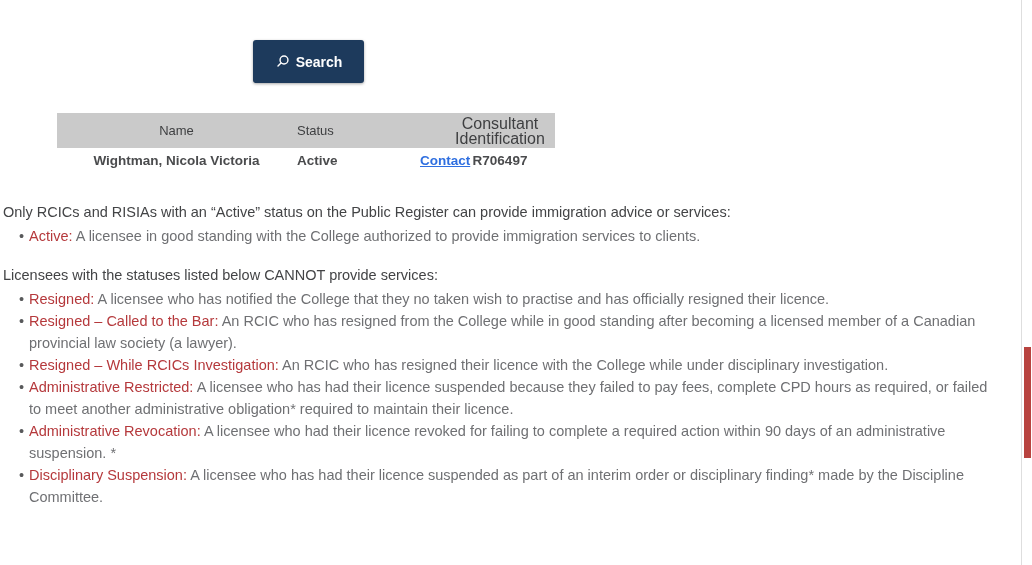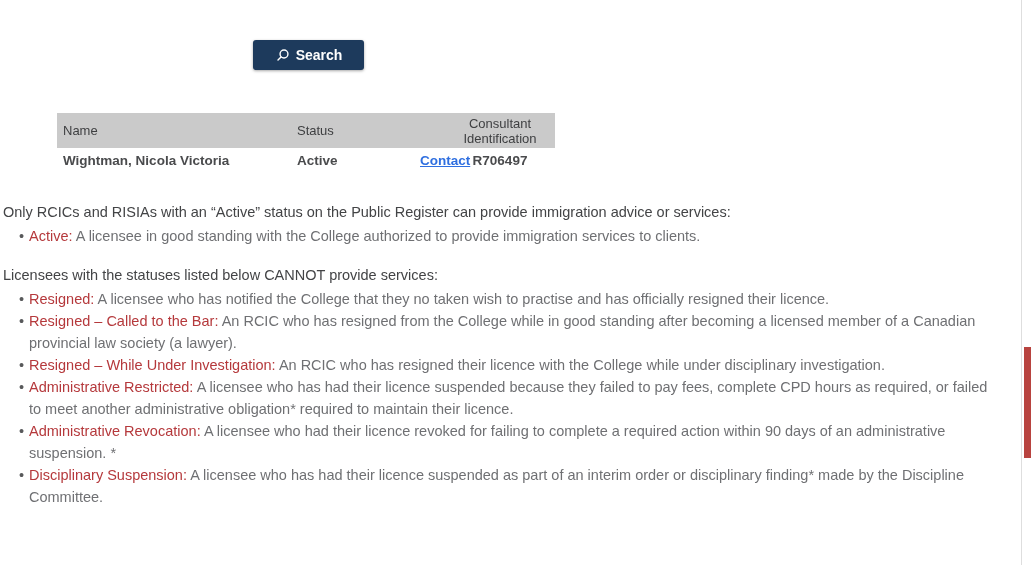--- a/index.html
+++ b/index.html
@@ -16,38 +16,38 @@
   html,body{width:1032px;height:565px;overflow:hidden;}
   body{
     background:#ffffff;
     font-family:"Liberation Sans", sans-serif;
     position:relative;
   }
   .page{position:absolute;inset:0;background:#fff;}
 
   
   .search-btn{
-    position:absolute;left:253px;top:40px;width:111px;height:30px;
+    position:absolute;left:253px;top:40px;width:111px;height:43px;
     background:var(--navy);color:#fff;border:none;border-radius:3px;
     display:flex;align-items:center;justify-content:center;gap:6px;
     font-family:"Liberation Sans", sans-serif;font-size:14px;font-weight:700;
     box-shadow:0 1px 3px rgba(0,0,0,.35);cursor:pointer;
   }
   .search-btn svg{display:block;}
 
   
   .results-table{position:absolute;left:57px;top:113px;width:498px;font-size:13px;}
   .thead,.trow{display:grid;grid-template-columns:233px 83px 72px 110px;align-items:center;}
   .thead{background:var(--header-gray);height:35px;color:#3e3f41;}
   .trow{height:24px;color:var(--row-text);font-size:13.5px;font-weight:bold;}
-  .cell-name{padding-left:6px;}
+  .cell-name{padding-left:6px;text-align:center;}
   .cell-status{padding-left:7px;}
   .cell-contact{padding-left:7px;}
   .cell-cid{text-align:center;}
-  .th-cid{line-height:15px;font-size:13px;}
+  .th-cid{line-height:15px;font-size:16px;}
   .contact-link{color:var(--link);text-decoration:underline;cursor:pointer;margin-left:40px;}
 
   
   .legend{position:absolute;left:3px;top:193px;width:1004px;font-size:14.5px;line-height:22px;}
   .legend .intro{color:var(--intro-text);margin:8px 0 2px 0;}
   .legend ul{list-style:none;margin:0 16px 17px 0;padding:0;}
   .legend ul:last-child{margin-bottom:0;}
   .legend li{position:relative;padding-left:26px;color:var(--desc-text);}
   .legend li::before{
     content:"\2022";position:absolute;left:16px;top:0;color:#58595b;
@@ -100,21 +100,21 @@
 
     <p class="intro">Only RCICs and RISIAs with an “Active” status on the Public Register can provide immigration advice or services:</p>
     <ul>
       <li><span class="term">Active:</span> <span>A licensee in good standing with the College authorized to provide immigration services to clients.</span></li>
     </ul>
 
     <p class="intro">Licensees with the statuses listed below CANNOT provide services:</p>
     <ul>
       <li><span class="term">Resigned:</span> <span>A licensee who has notified the College that they no taken wish to practise and has officially resigned their licence.</span></li>
       <li><span class="term">Resigned – Called to the Bar:</span> <span>An RCIC who has resigned from the College while in good standing after becoming a licensed member of a Canadian provincial law society (a lawyer).</span></li>
-      <li><span class="term">Resigned – While Under Investigation:</span> <span>An RCIC who has resigned their licence with the College while under disciplinary investigation.</span></li>
+      <li><span class="term">Resigned – While RCICs Investigation:</span> <span>An RCIC who has resigned their licence with the College while under disciplinary investigation.</span></li>
       <li><span class="term">Administrative Restricted:</span> <span>A licensee who has had their licence suspended because they failed to pay fees, complete CPD hours as required, or failed to meet another administrative obligation* required to maintain their licence.</span></li>
       <li><span class="term">Administrative Revocation:</span> <span>A licensee who had their licence revoked for failing to complete a required action within 90 days of an administrative suspension. *</span></li>
       <li><span class="term">Disciplinary Suspension:</span> <span>A licensee who has had their licence suspended as part of an interim order or disciplinary finding* made by the Discipline Committee.</span></li>
 
     </ul>
 
   </div>
 
   <div class="scrollbar-track">
     <div class="scrollbar-thumb"></div>

